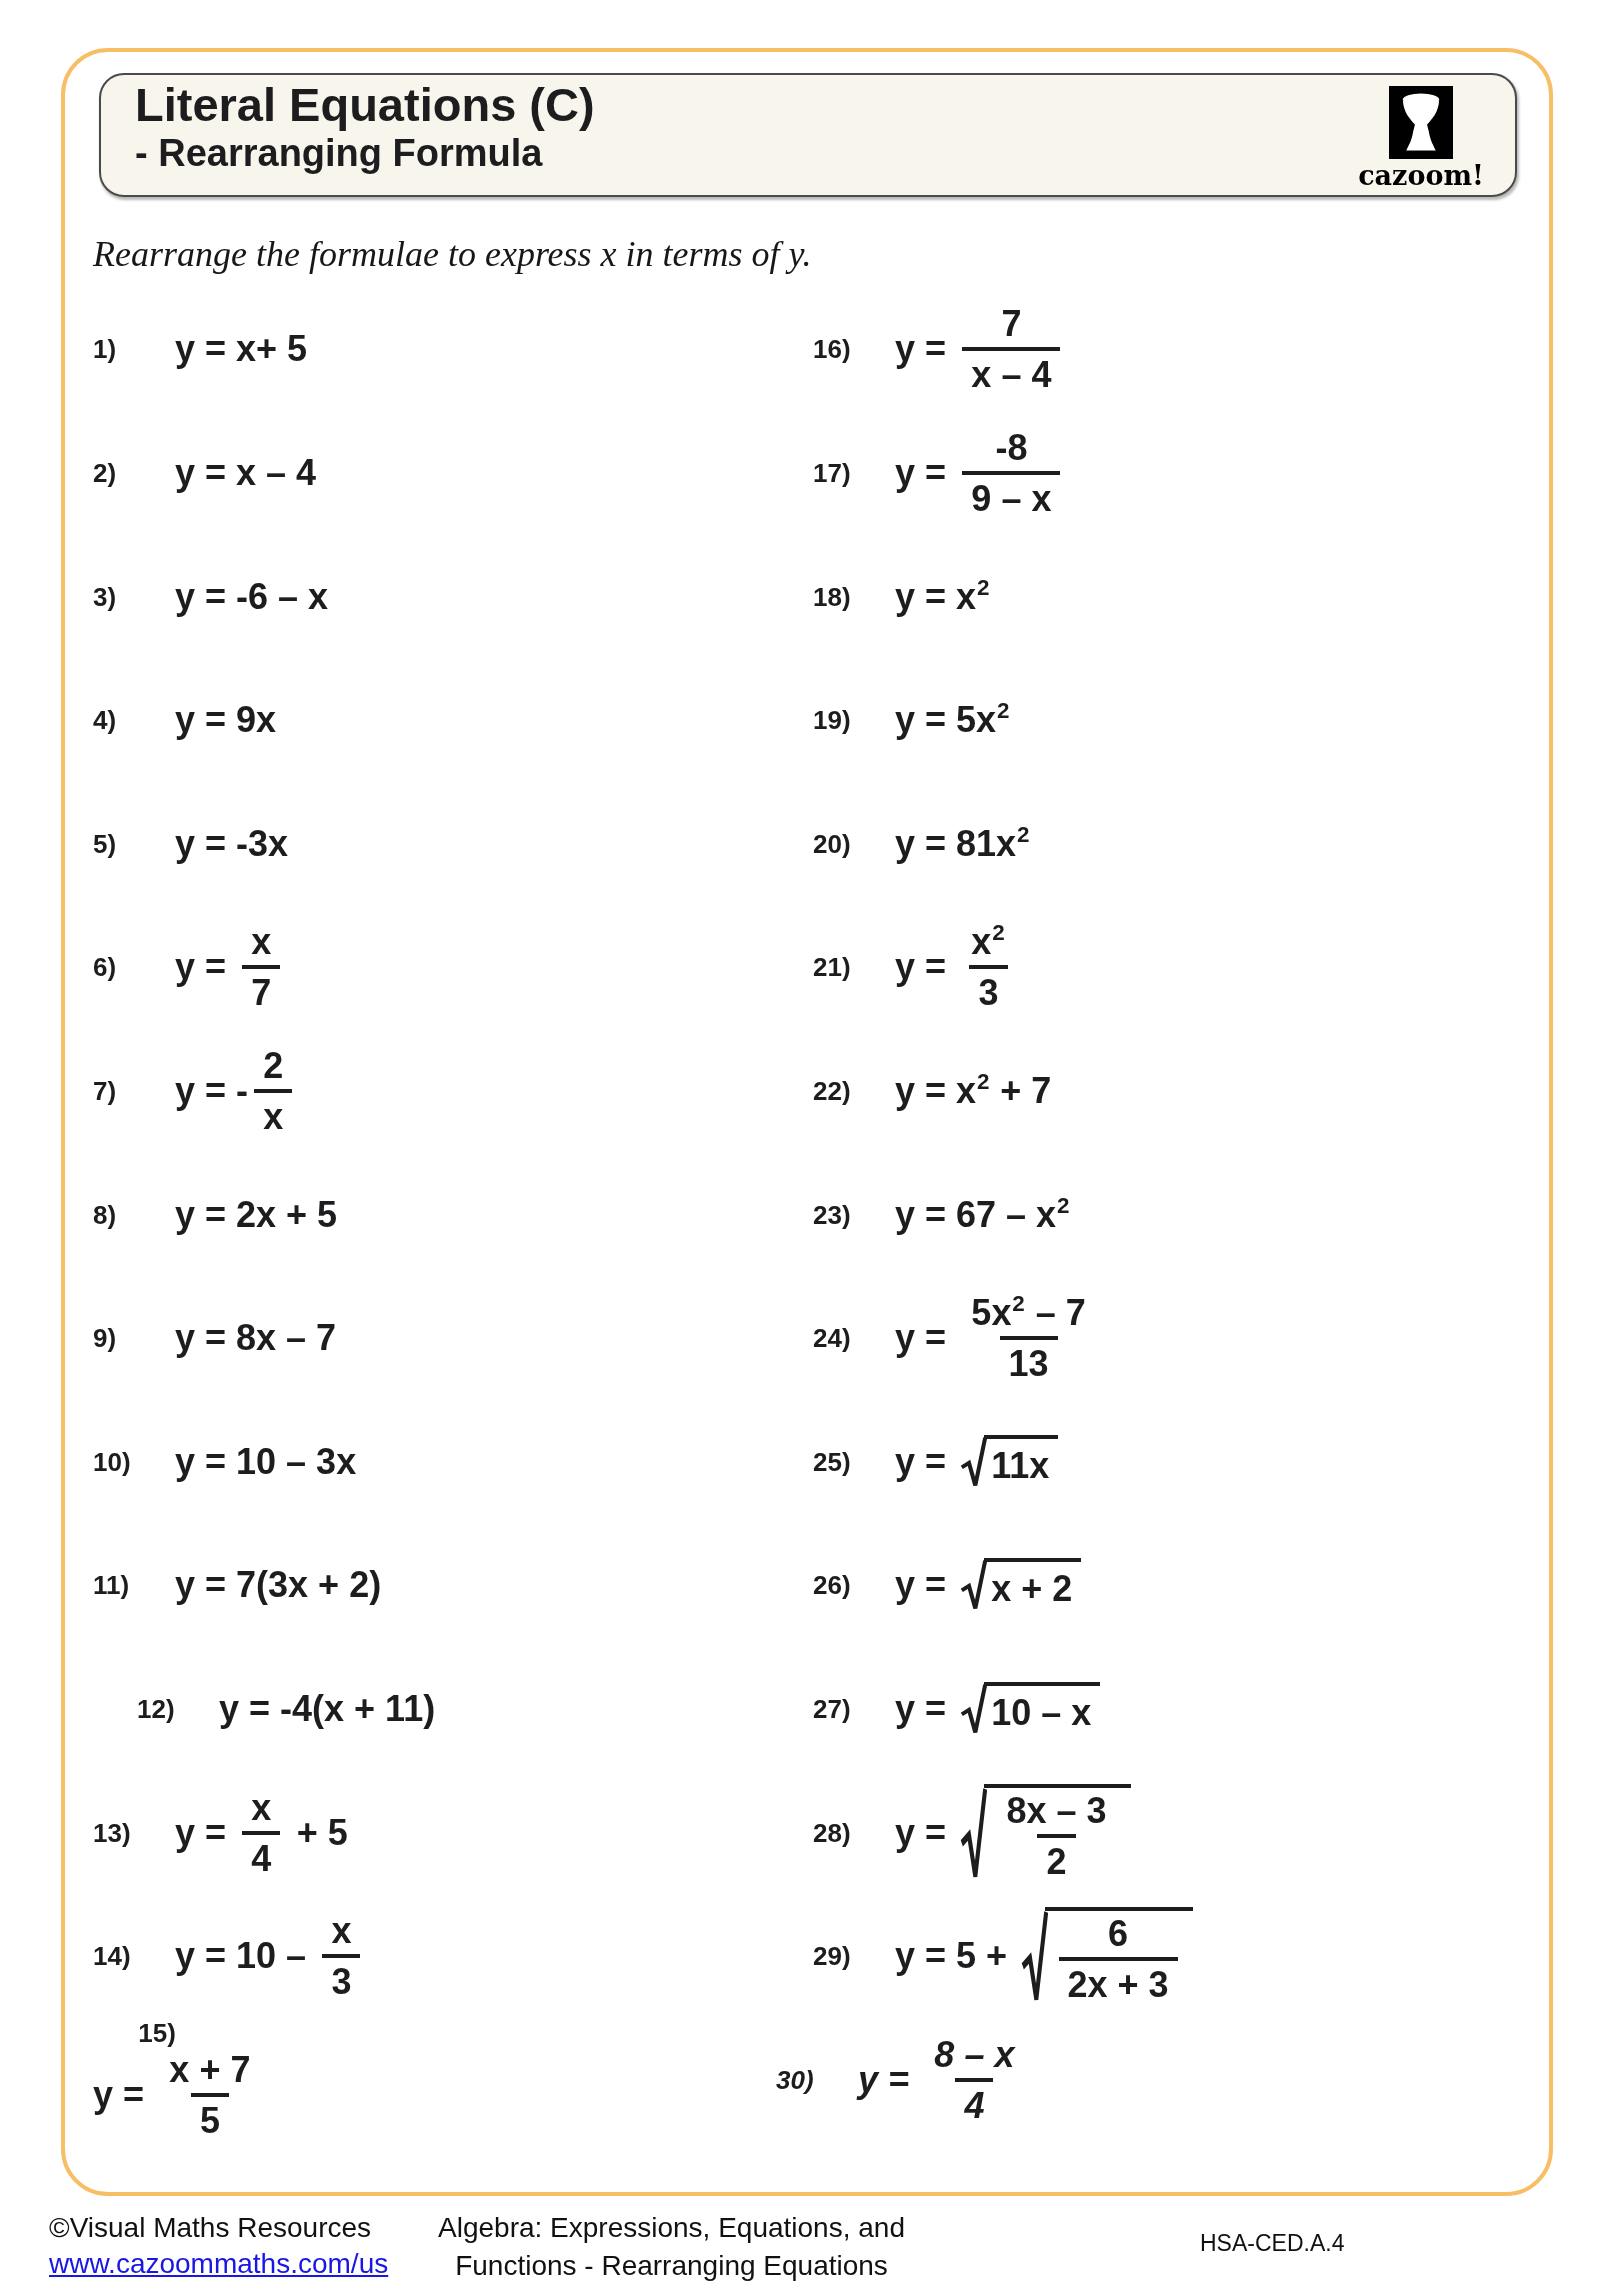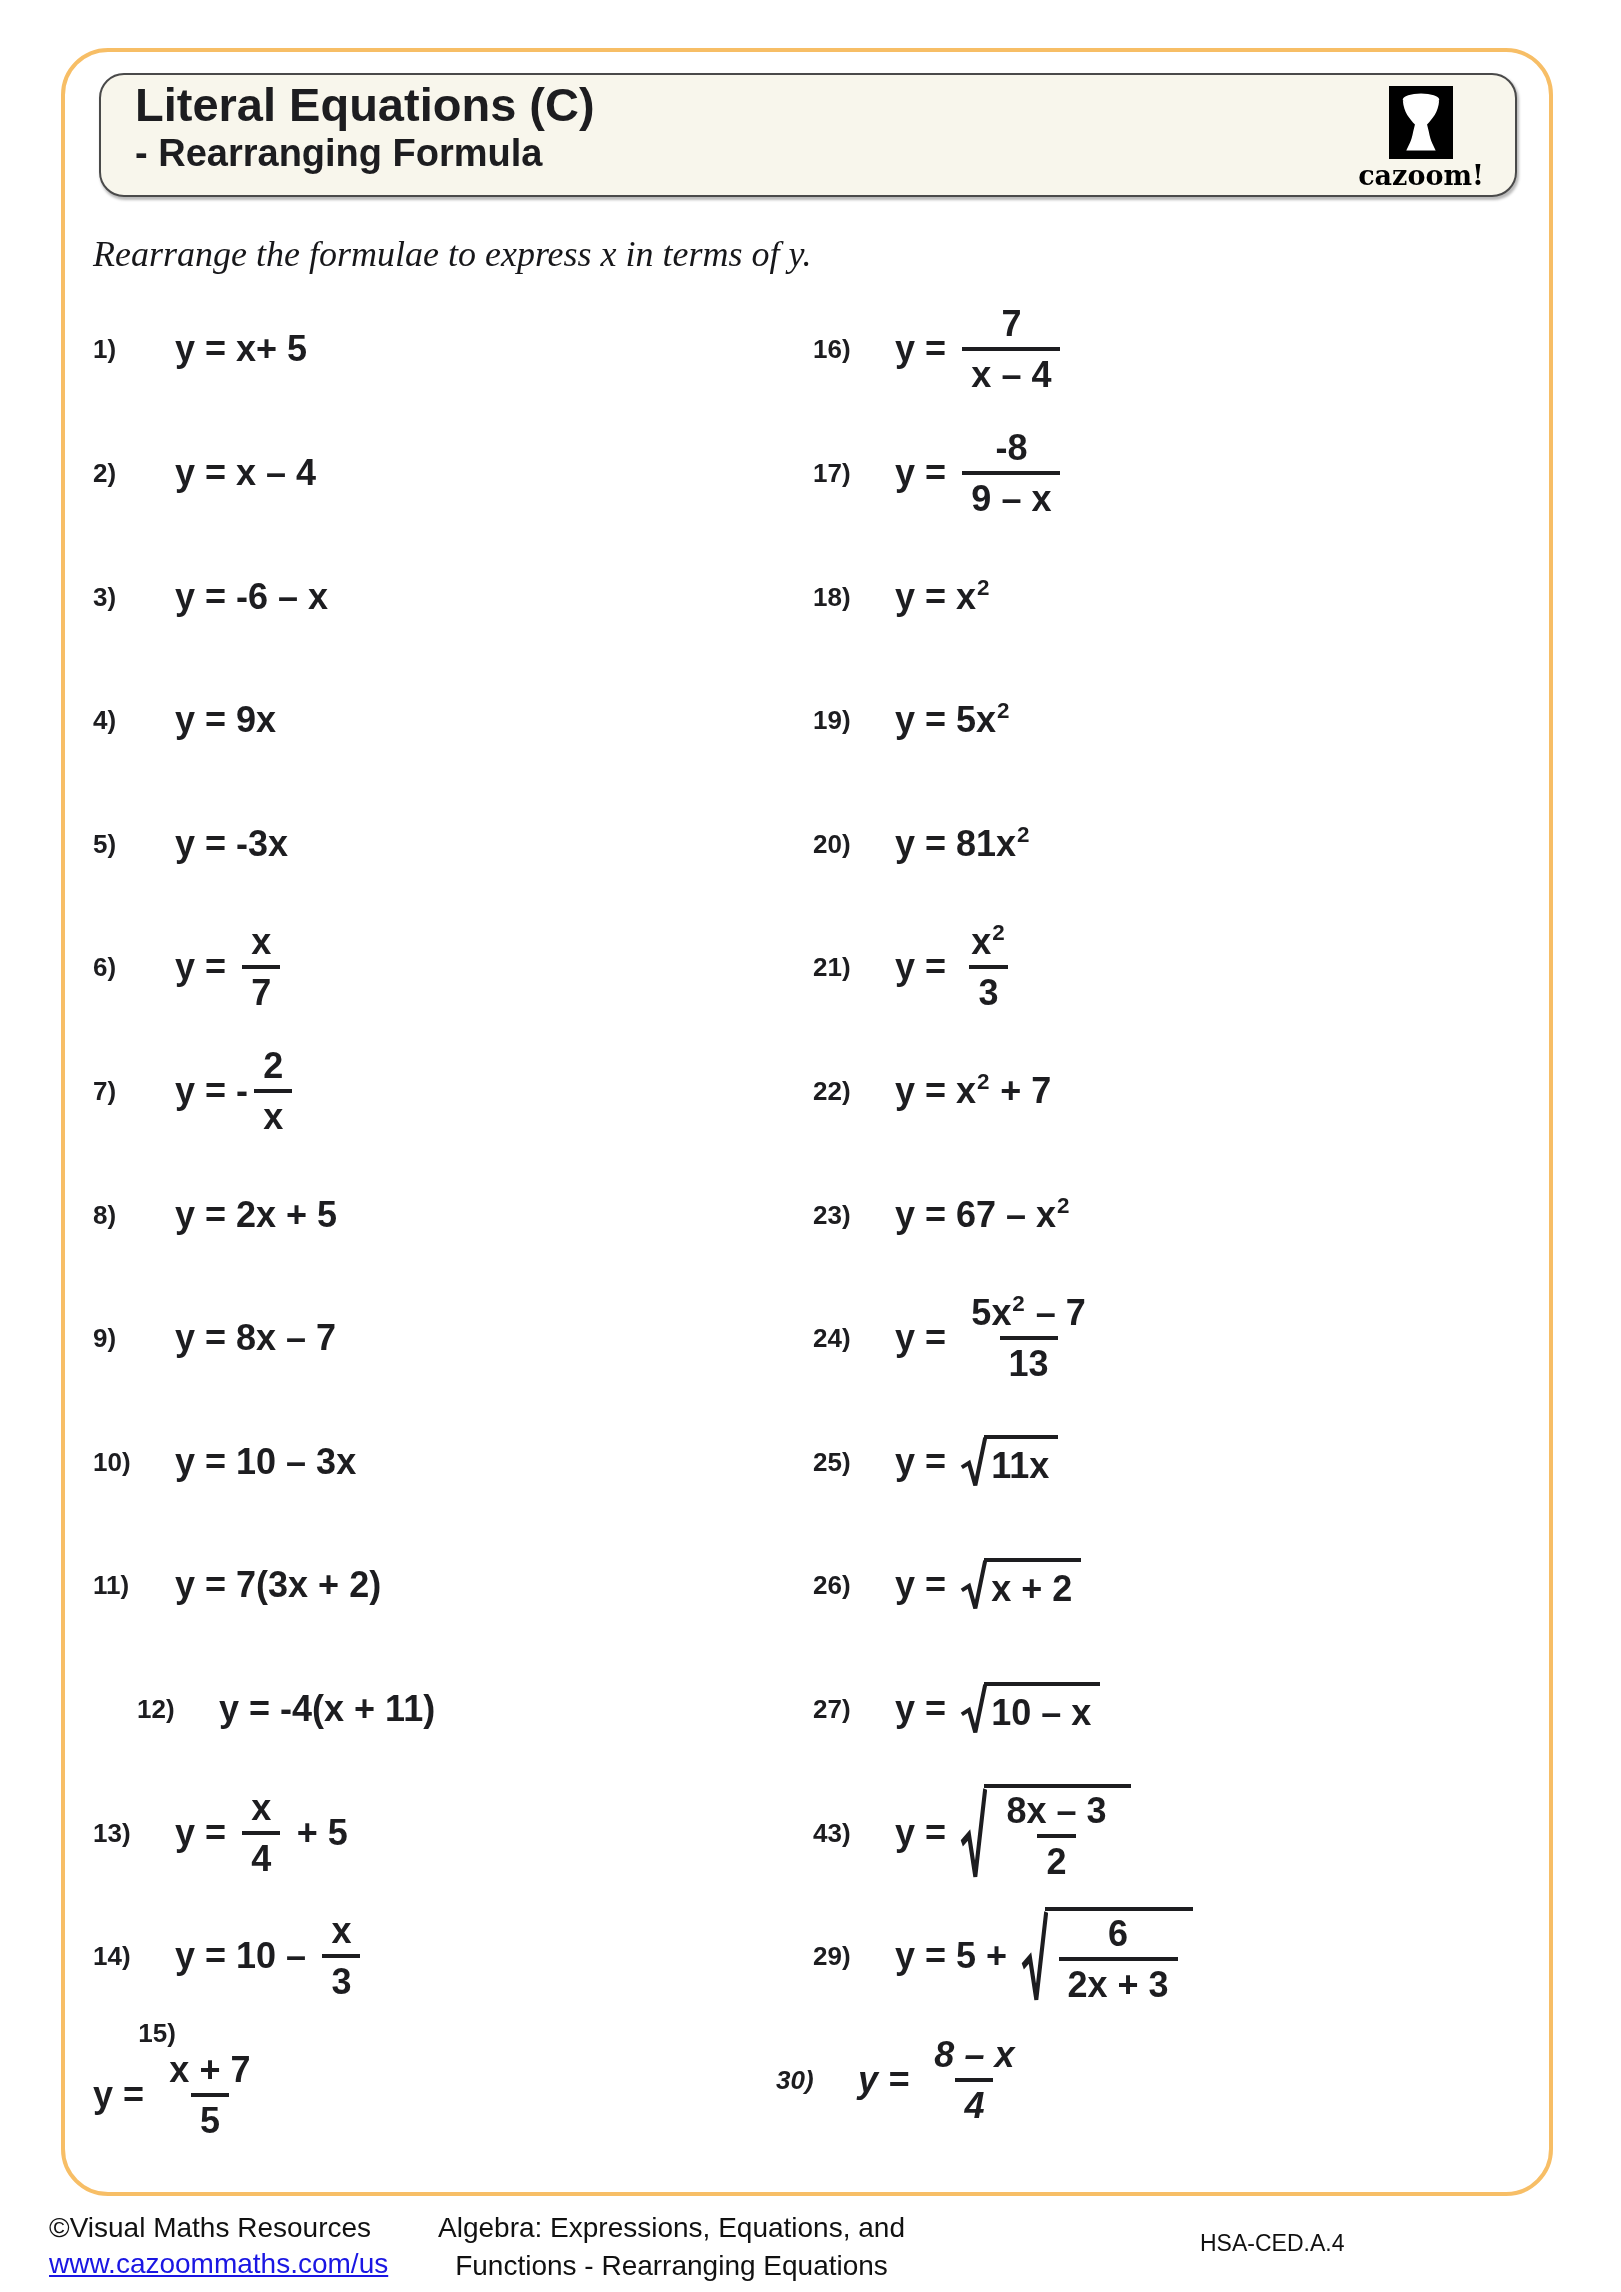--- a/index.html
+++ b/index.html
@@ -330,21 +330,21 @@
           <svg class="radical" viewBox="0 0 30 60" preserveAspectRatio="none">
             <polyline points="2,36 10,31 17,56 28,3" fill="none" stroke="currentColor" stroke-width="4.5"></polyline>
           </svg>
           <span class="radicand">
             <span class="t">10 – x</span>
           </span>
         </span>
       </span>
     </div>
     <div class="q-row" style="left: 813px; top: 1771px;">
-      <span class="q-num">43)</span>
+      <span class="q-num">28)</span>
       <span class="eq">
         <span class="t">y = </span>
         <span class="sqrt">
           <svg class="radical" viewBox="0 0 30 60" preserveAspectRatio="none">
             <polyline points="2,36 10,31 17,56 28,3" fill="none" stroke="currentColor" stroke-width="4.5"></polyline>
           </svg>
           <span class="radicand">
             <span class="frac">
               <span class="n">
                 <span class="t">8x – 3</span>

